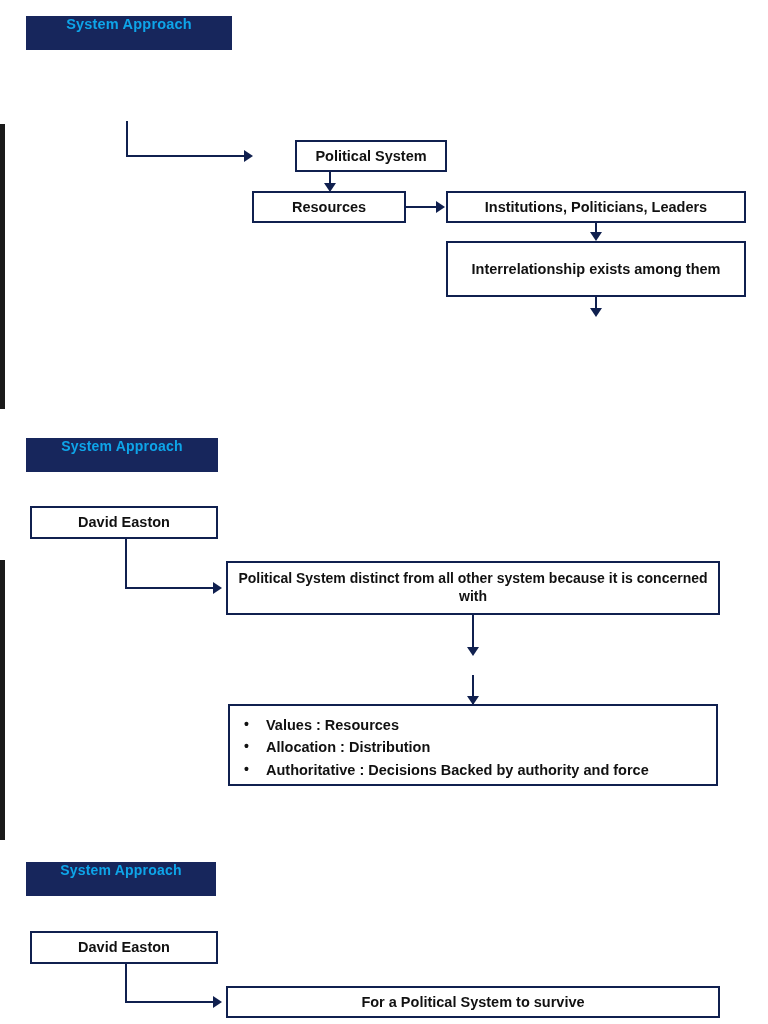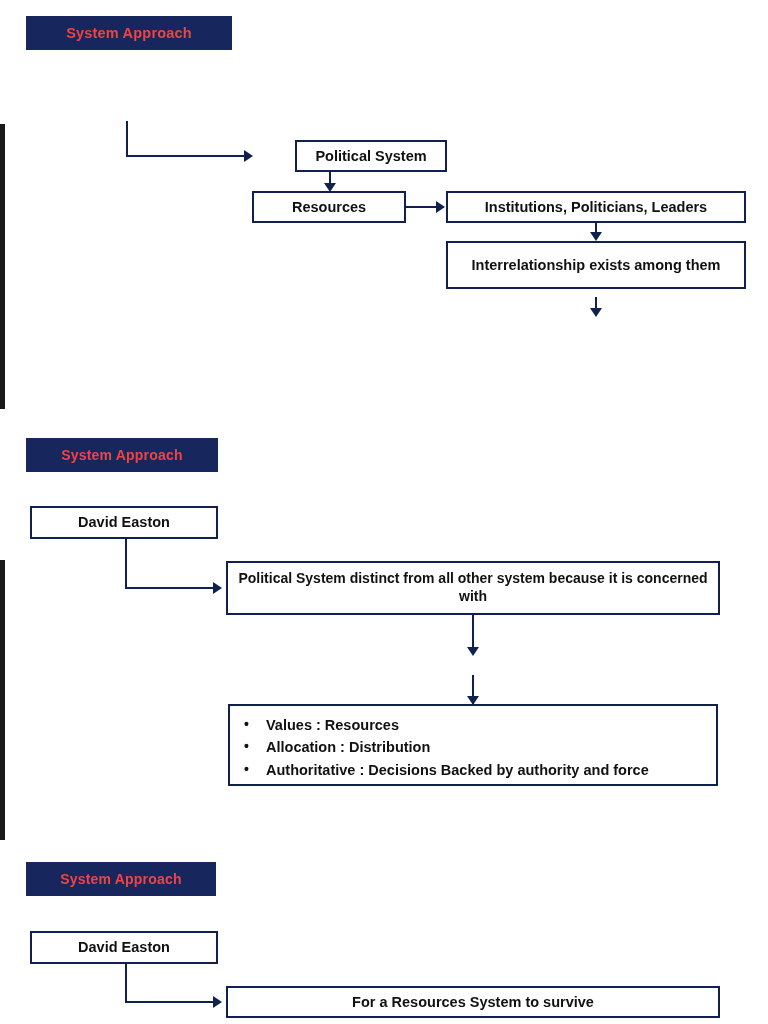--- a/index.html
+++ b/index.html
@@ -24,24 +24,24 @@
 
   .slide {
     position: absolute;
     left: 0;
     width: 768px;
   }
 
   .title-banner {
     position: absolute;
     background: #17265c;
-    color: #ef4444;
+    color: #0ea5e9;
     font-weight: bold;
     display: flex;
-    align-items: center;
+    align-items: flex-start;
     justify-content: center;
     letter-spacing: 0.2px;
   }
 
   .node {
     position: absolute;
     box-sizing: border-box;
     border: 2px solid #10204f;
     background: #ffffff;
     color: #111111;
@@ -145,21 +145,21 @@
   <div class="h-line" style="left:406px; top:206px; width:32px;"></div>
   <div class="arrow-right" style="left:436px; top:201px;"></div>
 
   <div class="node" style="left:446px; top:191px; width:300px; height:32px; font-size:14.5px;">
     <span>Institutions, Politicians, Leaders</span>
   </div>
 
   <div class="v-line" style="left:595px; top:223px; height:11px;"></div>
   <div class="arrow-down" style="left:590px; top:232px;"></div>
 
-  <div class="node" style="left:446px; top:241px; width:300px; height:48px; font-size:14.5px;">
+  <div class="node" style="left:446px; top:241px; width:300px; height:56px; font-size:14.5px;">
     <span>Interrelationship exists among them</span>
   </div>
 
   <div class="v-line" style="left:595px; top:297px; height:12px;"></div>
   <div class="arrow-down" style="left:590px; top:308px;"></div>
 
 </div>
 
 <div class="slide" style="top:420px; height:420px;">
 
@@ -210,15 +210,15 @@
 
   <div class="node" style="left:30px; top:91px; width:188px; height:33px; font-size:14.5px;">
     <span>David Easton</span>
   </div>
 
   <div class="v-line" style="left:125px; top:124px; height:38px;"></div>
   <div class="h-line" style="left:125px; top:161px; width:88px;"></div>
   <div class="arrow-right" style="left:213px; top:156px;"></div>
 
   <div class="node" style="left:226px; top:146px; width:494px; height:32px; font-size:14.5px;">
-    <span>For a Resources System to survive</span>
+    <span>For a Political System to survive</span>
   </div>
 </div>
 
 </body></html>

